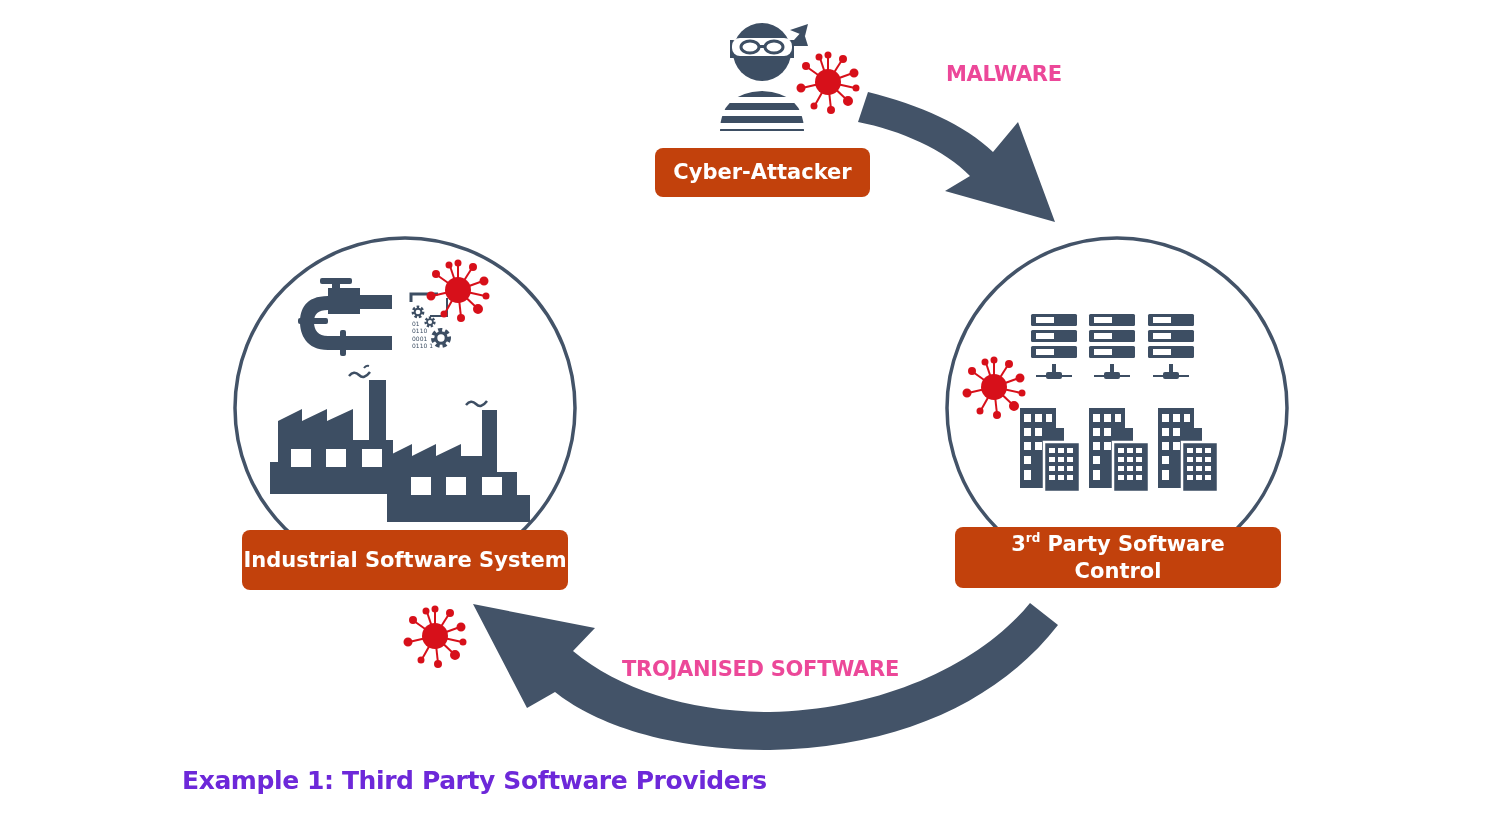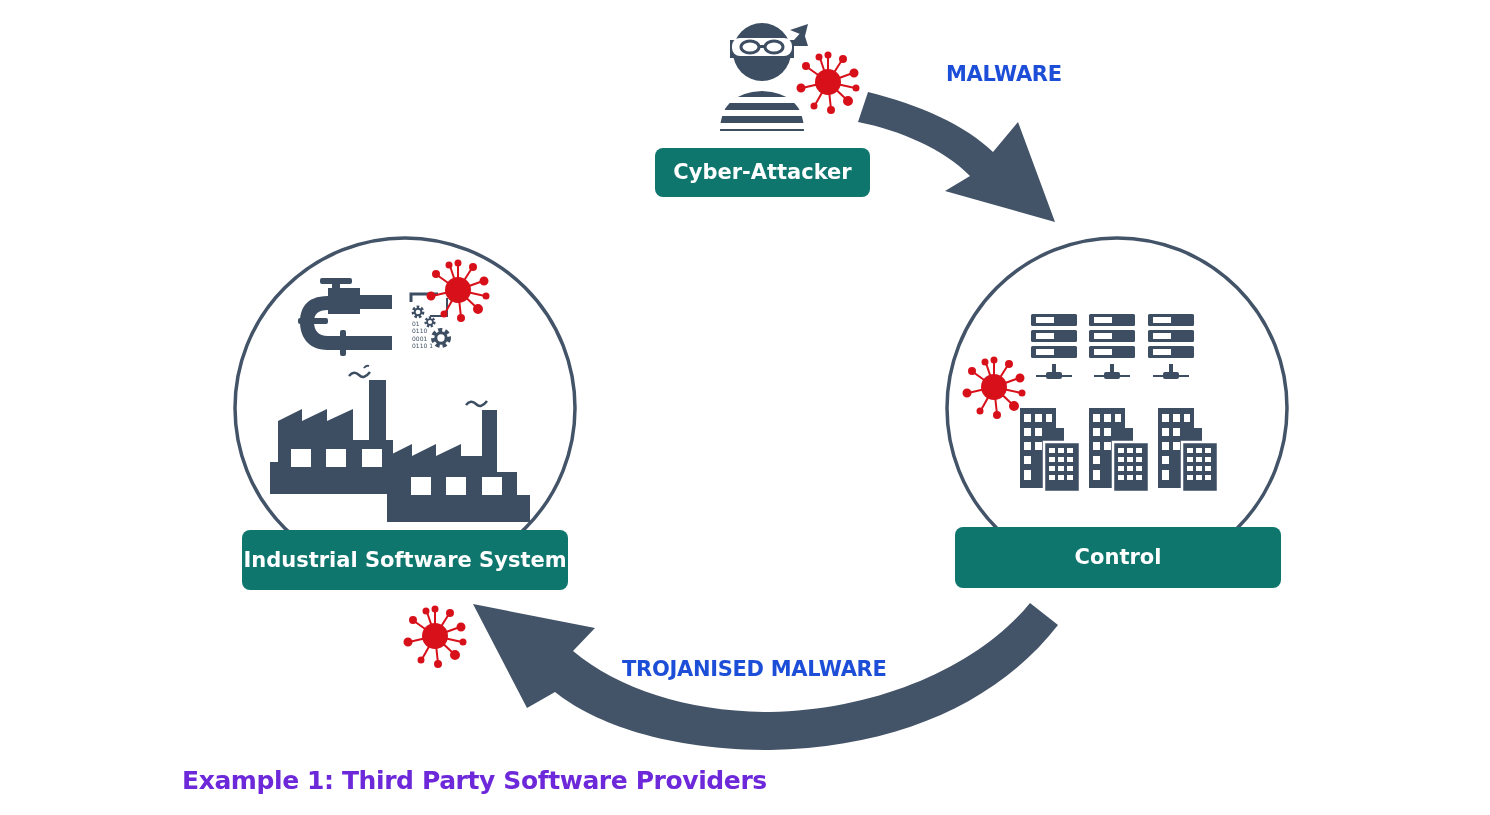--- a/index.html
+++ b/index.html
@@ -1,19 +1,19 @@
 <!DOCTYPE html>
 <html><head>
 <meta charset="utf-8">
 <style>
   html,body{margin:0;padding:0;background:#ffffff;}
   body{width:1490px;height:815px;position:relative;overflow:hidden;font-family:"Liberation Sans",sans-serif;}
   #stage{position:absolute;left:0;top:0;width:1490px;height:815px;}
-  .label-box{position:absolute;background:#0f766e;color:#fff;border-radius:8px;font-family:"DejaVu Sans",sans-serif;font-weight:bold;text-align:center;display:flex;align-items:center;justify-content:center;flex-direction:column;line-height:1.25;}
-  .flow-text{position:absolute;font-family:"DejaVu Sans",sans-serif;font-weight:bold;color:#1d4ed8;font-size:21px;letter-spacing:-0.3px;}
+  .label-box{position:absolute;background:#c2410c;color:#fff;border-radius:8px;font-family:"DejaVu Sans",sans-serif;font-weight:bold;text-align:center;display:flex;align-items:center;justify-content:center;flex-direction:column;line-height:1.25;}
+  .flow-text{position:absolute;font-family:"DejaVu Sans",sans-serif;font-weight:bold;color:#ec4899;font-size:21px;letter-spacing:-0.3px;}
   #caption{position:absolute;left:182px;top:766px;font-family:"DejaVu Sans",sans-serif;font-weight:bold;color:#6d28d9;font-size:25px;letter-spacing:-0.4px;}
   sup{font-size:12px;vertical-align:9px;}
 </style>
 </head>
 <body>
 
 <svg id="stage" width="1490" height="815" viewBox="0 0 1490 815" xmlns="http://www.w3.org/2000/svg">
   <defs>
     <g id="virus">
       <g stroke="#d7101a" stroke-width="2" fill="#d7101a">
@@ -177,19 +177,20 @@
 
 <div class="label-box" style="left:655px;top:148px;width:215px;height:49px;font-size:21px;">
   <span>Cyber-Attacker</span>
 </div>
 
 <div class="label-box" style="left:242px;top:530px;width:326px;height:60px;font-size:21px;">
   <span>Industrial Software System</span>
 </div>
 
 <div class="label-box" style="left:955px;top:527px;width:326px;height:61px;font-size:21px;">
+  <span><span>3</span><sup>rd</sup><span style="white-space:pre"> Party Software</span></span>
   <span>Control</span>
 </div>
 
 <div class="flow-text" style="left:946px;top:62px;">MALWARE</div>
-<div class="flow-text" style="left:622px;top:657px;">TROJANISED MALWARE</div>
+<div class="flow-text" style="left:622px;top:657px;">TROJANISED SOFTWARE</div>
 
 <div id="caption">Example 1: Third Party Software Providers</div>
 
 </body></html>

